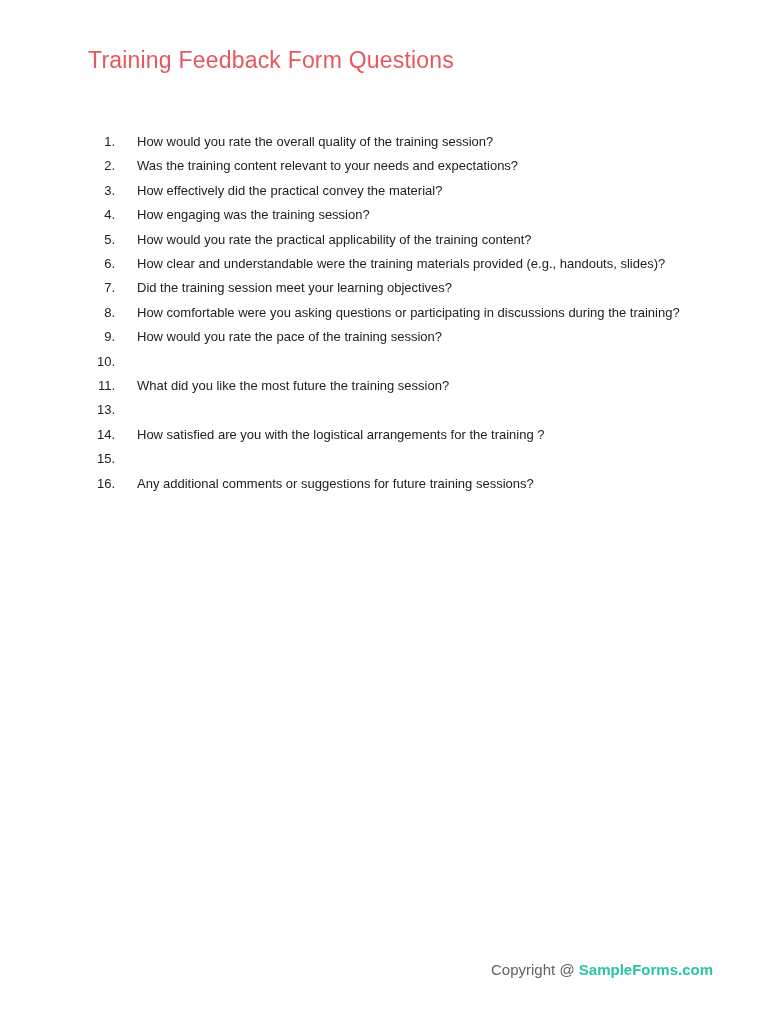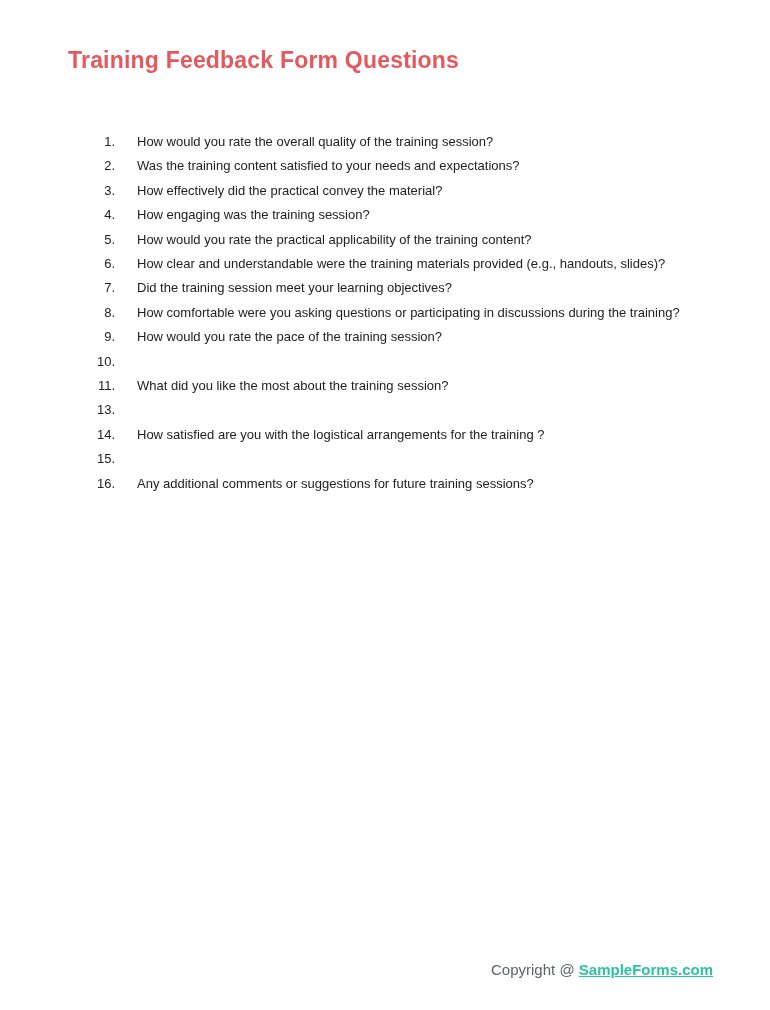--- a/index.html
+++ b/index.html
@@ -10,25 +10,25 @@
   .page {
     position: relative;
     width: 770px;
     height: 1010px;
     background: #ffffff;
     font-family: "Liberation Sans", sans-serif;
     overflow: hidden;
   }
   .doc-title {
     position: absolute;
-    left: 68px;
+    left: 88px;
     top: 47px;
     margin: 0;
     font-size: 23px;
-    font-weight: bold;
+    font-weight: normal;
     color: #e5585e;
     letter-spacing: 0.2px;
   }
   .question-list {
     position: absolute;
     left: 0;
     top: 130px;
     width: 770px;
     margin: 0;
     padding: 0;
@@ -55,39 +55,38 @@
     position: absolute;
     top: 961px;
     right: 57px;
     font-size: 15px;
     color: #5f6368;
     white-space: nowrap;
   }
   .brand-link {
     color: #2bc4a2;
     font-weight: bold;
-    text-decoration: underline;
     cursor: pointer;
   }
 </style>
 </head>
 <body>
 
 <div class="page">
 
   <h1 class="doc-title">Training Feedback Form Questions</h1>
 
   <ol class="question-list" id="question-list">
       <li class="question-item">
         <span class="q-num">1.</span>
         <span class="q-text">How would you rate the overall quality of the training session?</span>
       </li>
       <li class="question-item">
         <span class="q-num">2.</span>
-        <span class="q-text">Was the training content satisfied to your needs and expectations?</span>
+        <span class="q-text">Was the training content relevant to your needs and expectations?</span>
       </li>
       <li class="question-item">
         <span class="q-num">3.</span>
         <span class="q-text">How effectively did the practical convey the material?</span>
       </li>
       <li class="question-item">
         <span class="q-num">4.</span>
         <span class="q-text">How engaging was the training session?</span>
       </li>
       <li class="question-item">
@@ -108,21 +107,21 @@
       </li>
       <li class="question-item">
         <span class="q-num">9.</span>
         <span class="q-text">How would you rate the pace of the training session?</span>
       </li>
       <li class="question-item">
         <span class="q-num">10.</span>
       </li>
       <li class="question-item">
         <span class="q-num">11.</span>
-        <span class="q-text">What did you like the most about the training session?</span>
+        <span class="q-text">What did you like the most future the training session?</span>
       </li>
       <li class="question-item">
         <span class="q-num">13.</span>
       </li>
       <li class="question-item">
         <span class="q-num">14.</span>
         <span class="q-text">How satisfied are you with the logistical arrangements for the training ?</span>
       </li>
       <li class="question-item">
         <span class="q-num">15.</span>

